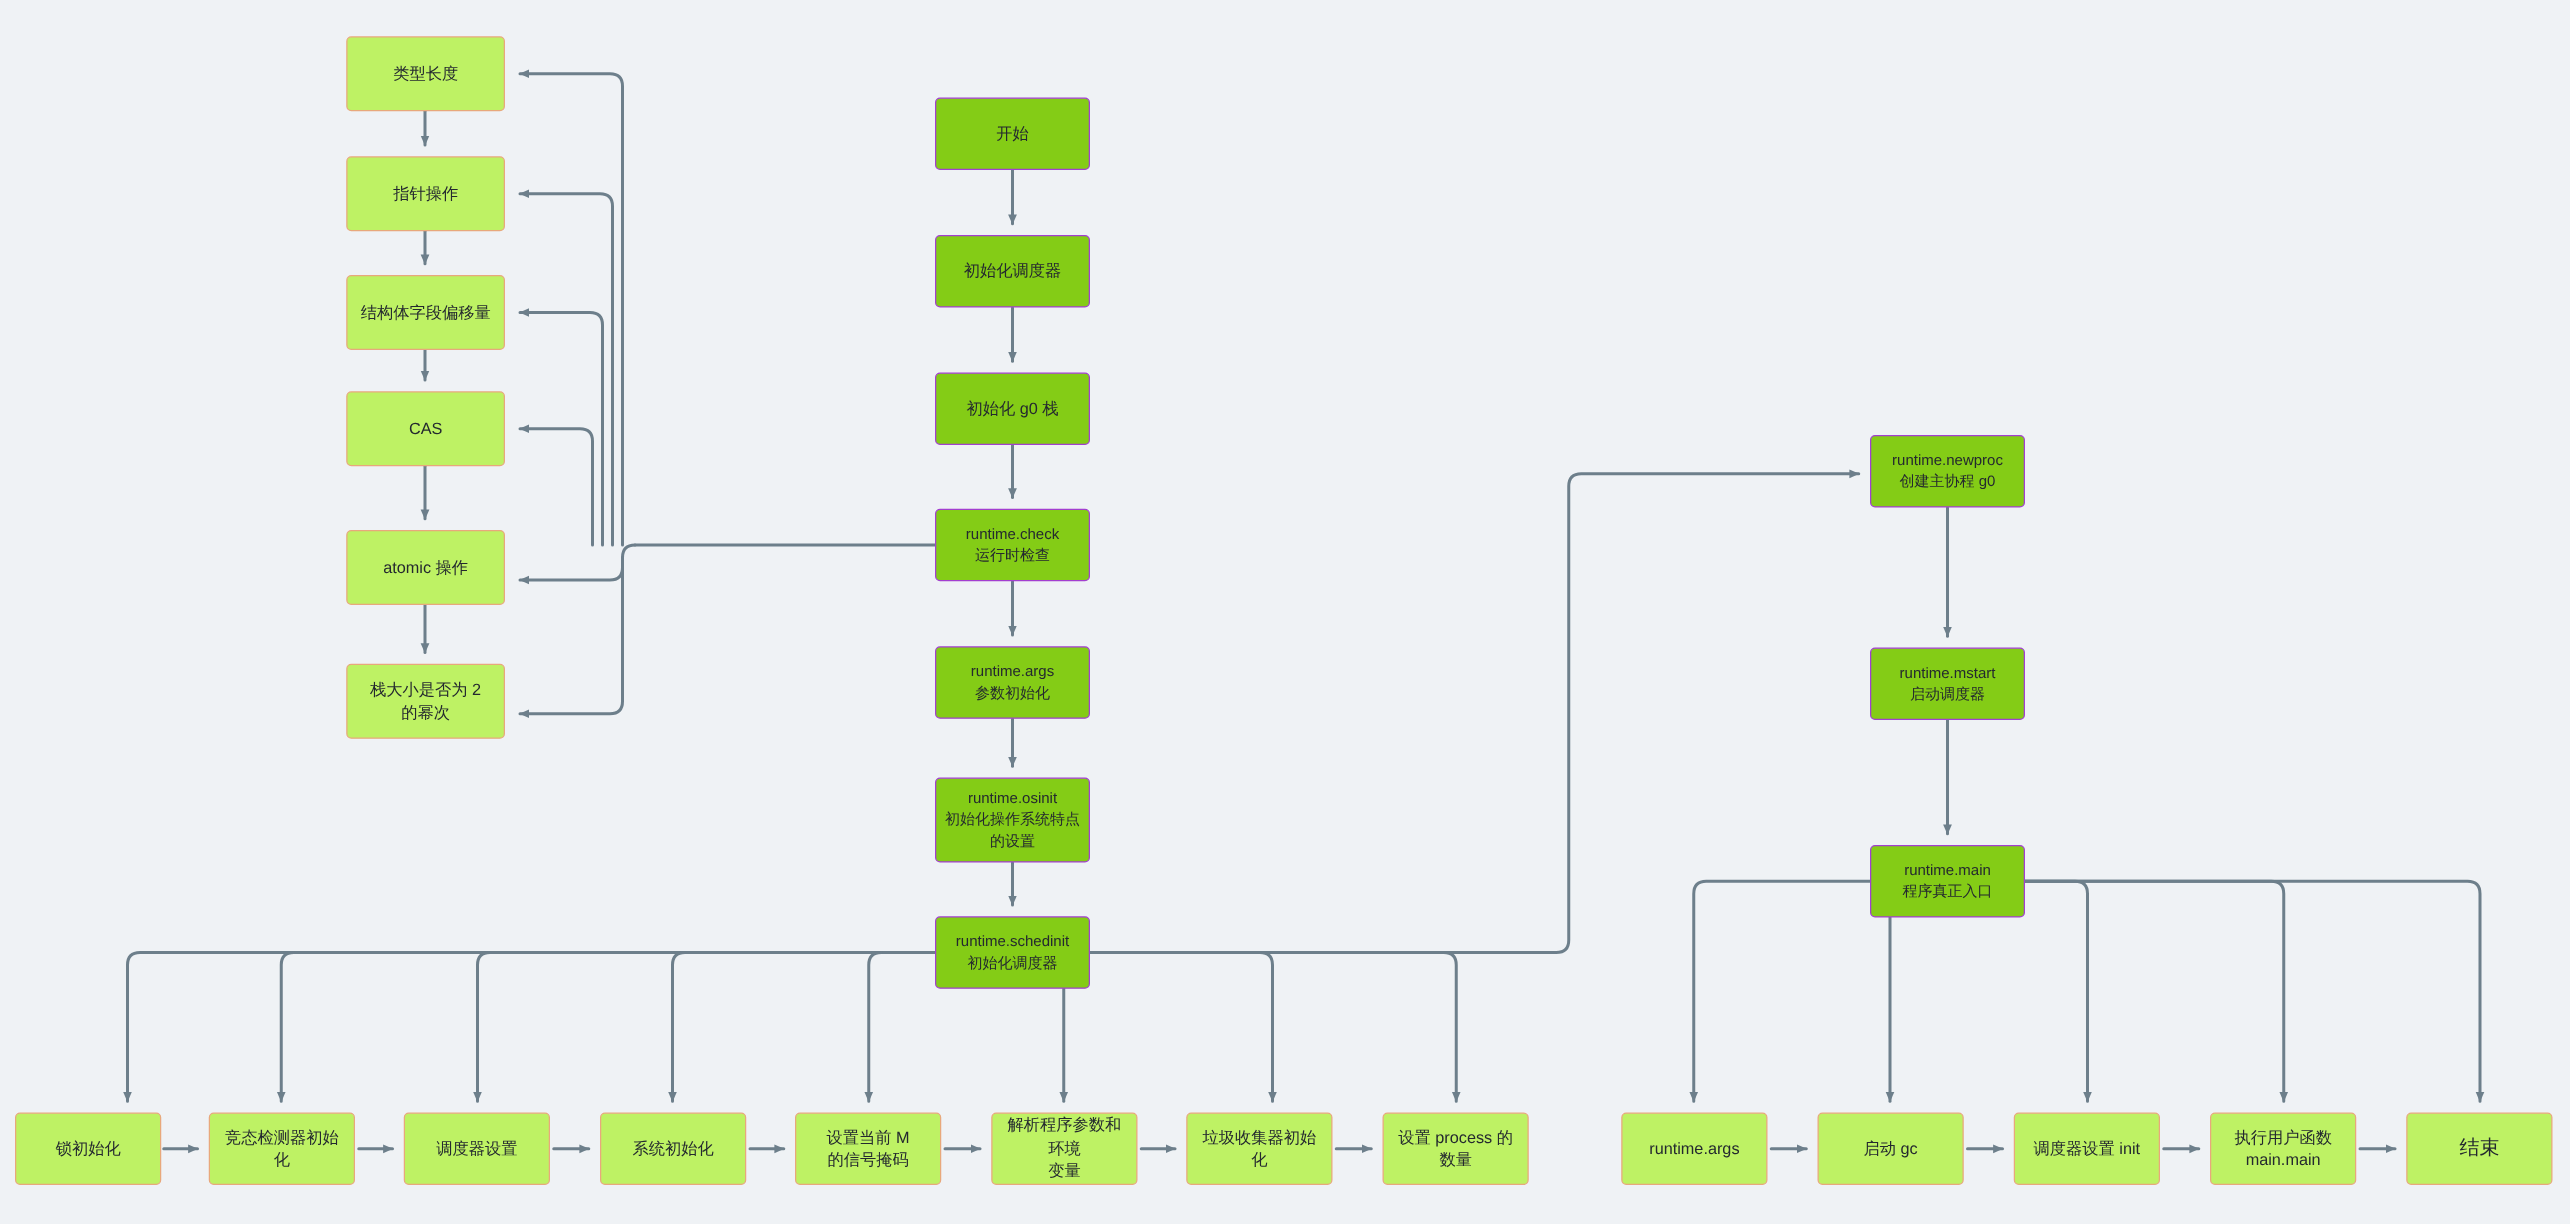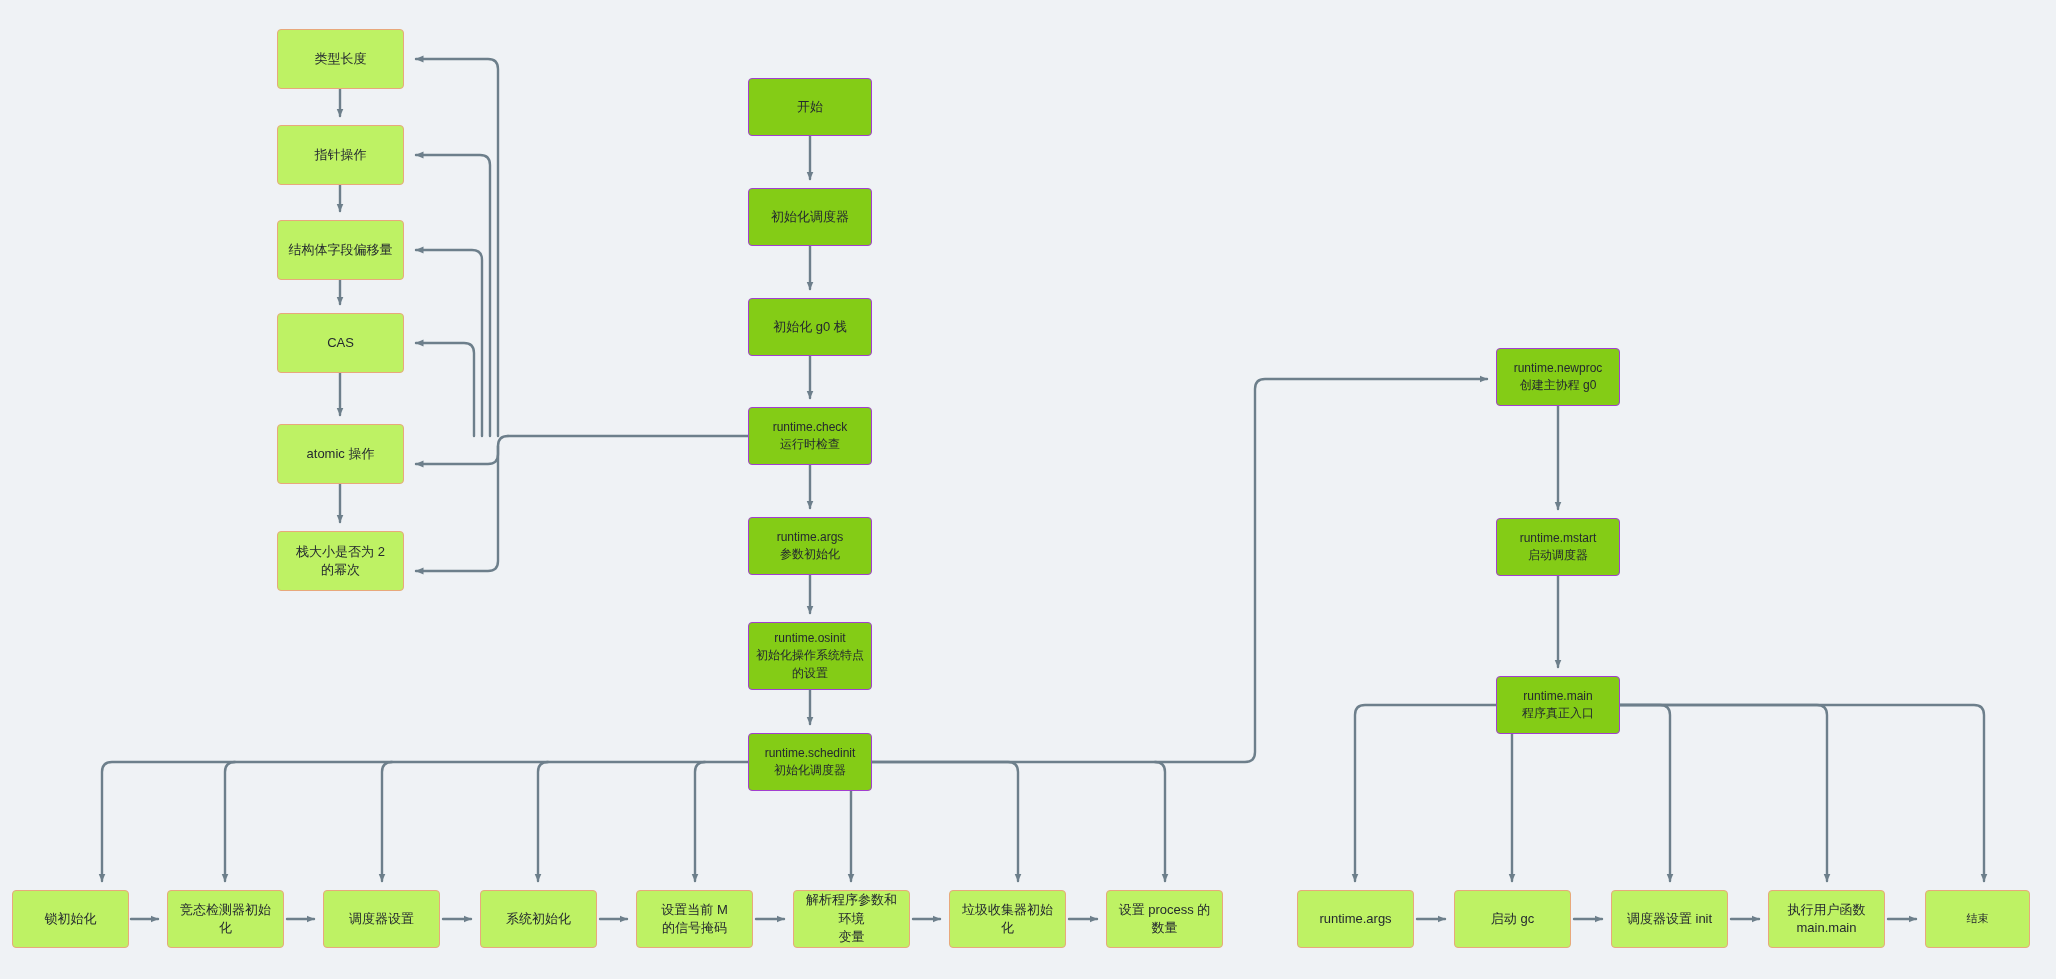--- a/index.html
+++ b/index.html
@@ -221,18 +221,18 @@
   <div class="node orange" style="left:1454px;top:890px;width:117px;height:58px;font-size:13px">
     <span class="lbl">启动 gc</span>
   </div>
   <div class="node orange" style="left:1611px;top:890px;width:117px;height:58px;font-size:13px">
     <span class="lbl">调度器设置 init</span>
   </div>
   <div class="node orange" style="left:1768px;top:890px;width:117px;height:58px;font-size:13px">
     <span class="lbl">执行用户函数
 main.main</span>
   </div>
-  <div class="node orange" style="left:1925px;top:890px;width:105px;height:58px;font-size:11px">
+  <div class="node orange" style="left:1925px;top:890px;width:117px;height:58px;font-size:16px">
     <span class="lbl">结束</span>
   </div>
 
 
 </div>
 
 </body></html>

